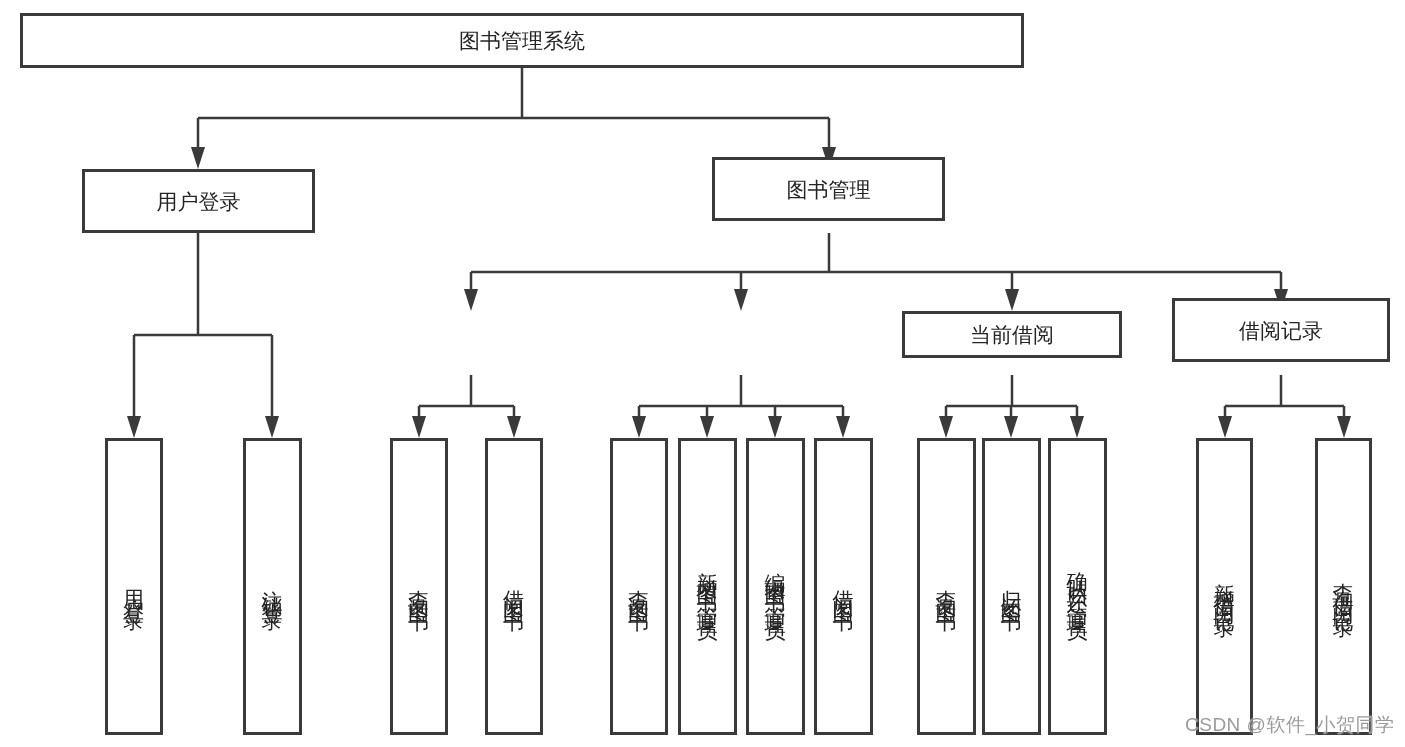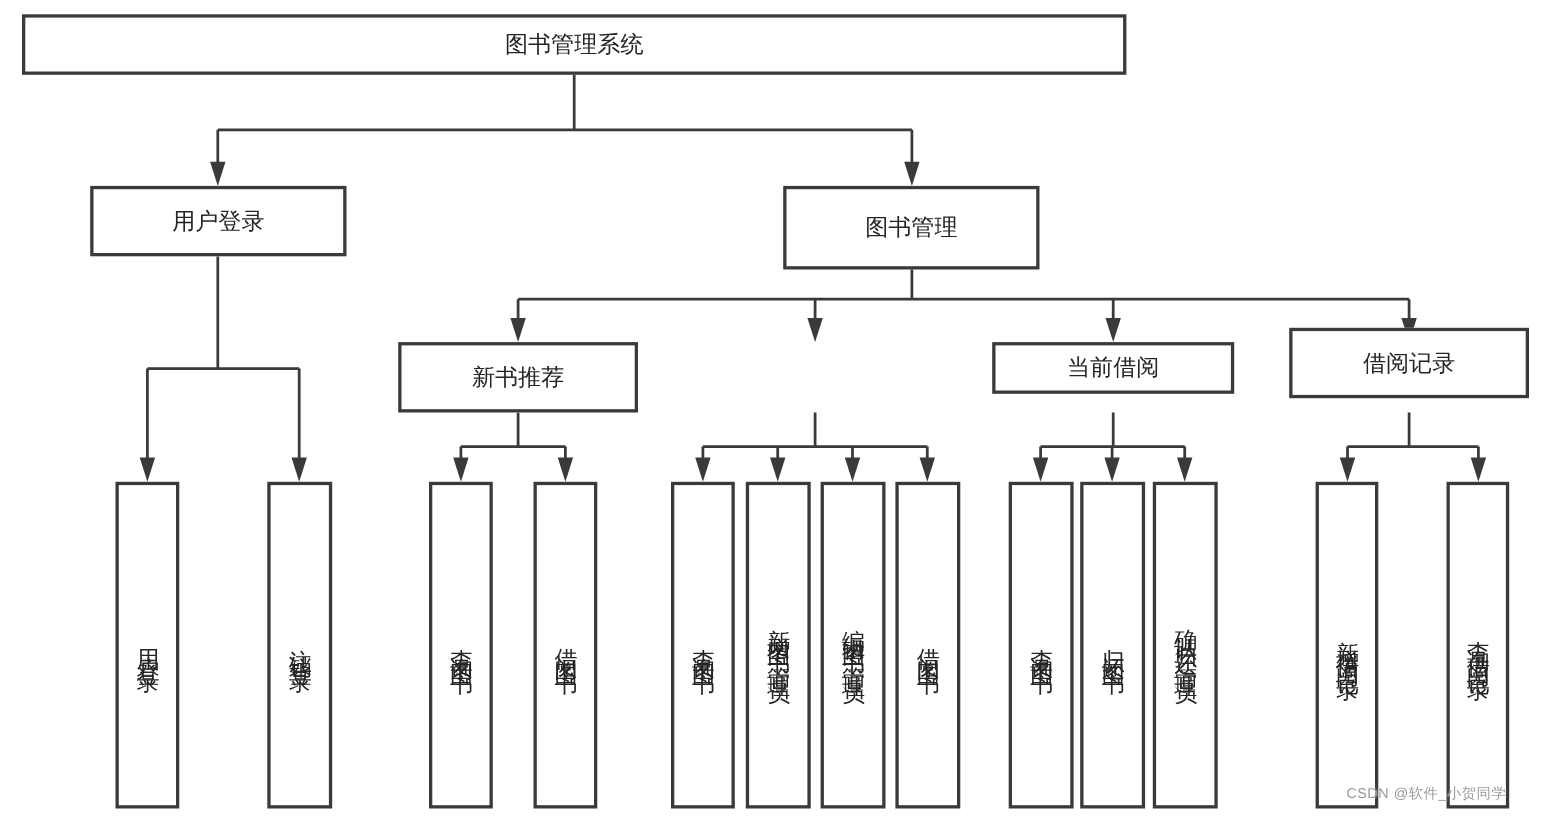--- a/index.html
+++ b/index.html
@@ -36,22 +36,22 @@
   }
   .leaf .vtext{
     writing-mode:vertical-rl;
     text-orientation:mixed;
     letter-spacing:7px;
     line-height:1;
     white-space:nowrap;
   }
   .watermark{
     position:absolute;
-    left:1224px;top:712px;
-    font-size:13px;
+    left:1185px;top:712px;
+    font-size:19px;
     color:var(--wm);
     letter-spacing:0.5px;
     white-space:nowrap;
     text-shadow:0 0 2px #ffffff;
   }
 </style>
 </head>
 <body>
 
 <div class="canvas">
@@ -92,23 +92,22 @@
       <polygon points="1004,416 1018,416 1011,438"></polygon>
       <polygon points="1070,416 1084,416 1077,438"></polygon>
       <polygon points="1218,416 1232,416 1225,438"></polygon>
       <polygon points="1337,416 1351,416 1344,438"></polygon>
     </g>
   </svg>
 
   <div class="node" style="left:20px;top:13px;width:1004px;height:55px">图书管理系统</div>
 
   <div class="node" style="left:82px;top:169px;width:233px;height:64px">用户登录</div>
-  <div class="node" style="left:712px;top:169px;width:233px;height:76px">图书管理</div>
+  <div class="node" style="left:712px;top:157px;width:233px;height:64px">图书管理</div>
 
-  <div class="node" style="left:362px;top:311px;width:218px;height:64px">新书推荐</div>
   <div class="node" style="left:902px;top:311px;width:220px;height:47px">当前借阅</div>
   <div class="node" style="left:1172px;top:298px;width:218px;height:64px">借阅记录</div>
 
   <div class="node leaf" style="left:105px;top:438px;width:58px;height:297px">
     <span class="vtext">用户登录</span>
   </div>
   <div class="node leaf" style="left:243px;top:438px;width:59px;height:297px">
     <span class="vtext">注销登录</span>
   </div>
 

